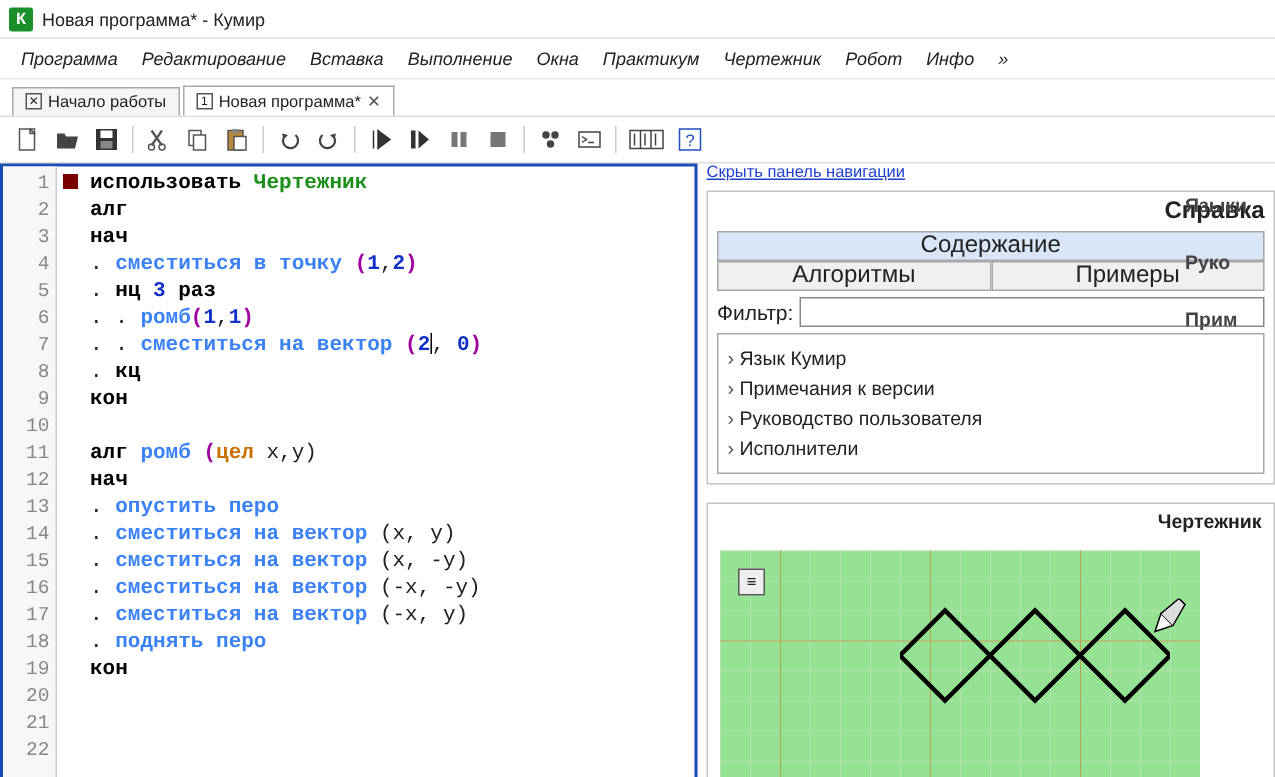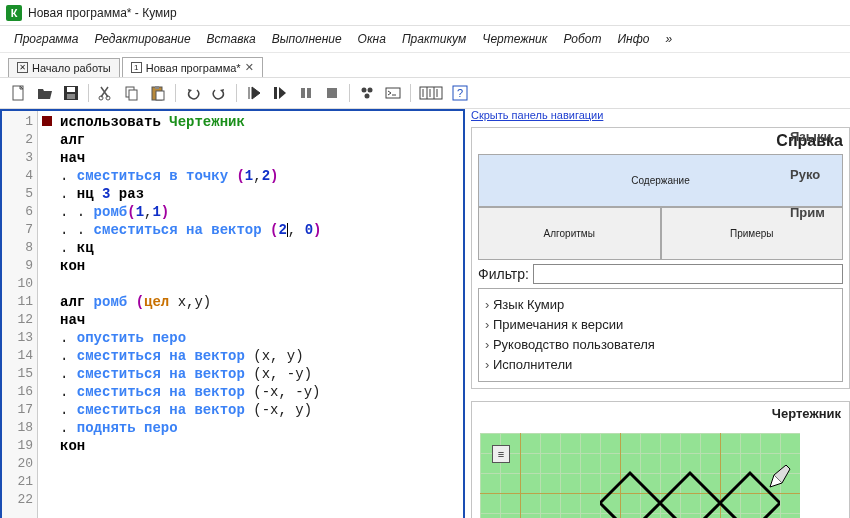--- a/index.html
+++ b/index.html
@@ -28,21 +28,21 @@
   .kw-cmd { color:#3b82f6; font-weight:bold; }
   .kw-type { color:#c87000; font-weight:bold; }
   .num { color:#1030c8; font-weight:bold; }
   .paren { color:#a000a0; font-weight:bold; }
   .caret { display:inline-block; width:1px; height:14px; background:#000; vertical-align:middle; }
   .right { flex:1; display:flex; flex-direction:column; padding-left:6px; }
   .help-panel { border:1px solid #c4c4c4; padding:4px 6px 6px 6px; }
   .help-title { text-align:right; font-weight:bold; font-size:16px; padding-bottom:4px; }
   .hide-link { color:#2040d0; text-decoration:underline; font-size:11px; margin-bottom:6px; display:inline-block; }
   .help-tabs { display:flex; }
-  .help-tab { flex:1; text-align:center; padding:20px 0; border:1px solid #a8a8a8; background:#f0f0f0; font-size:10px; }
+  .help-tab { flex:1; text-align:center; padding:0 0; border:1px solid #a8a8a8; background:#f0f0f0; font-size:16px; }
   .help-tab.active { background:#d8e6f8; }
   .filter-row { display:flex; align-items:center; margin:4px 0; gap:4px; }
   .filter-row input { flex:1; border:1px solid #888; height:20px; font-size:12px; padding:0 3px; }
   .tree { border:1px solid #aaa; padding:6px; font-size:13px; line-height:20px; }
   .tree-item::before { content:"› "; color:#555; }
   .side-help { position:absolute; right:0; top:118px; width:60px; font-size:13px; font-weight:bold; line-height:38px; color:#444; }
   .drawer-panel { border:1px solid #c4c4c4; margin-top:12px; }
   .drawer-title { text-align:right; font-weight:bold; font-size:13px; padding:4px 8px; }
   .canvas-wrap { padding:8px; }
   .canvas { position:relative; width:320px; height:170px; background:#94e294;

